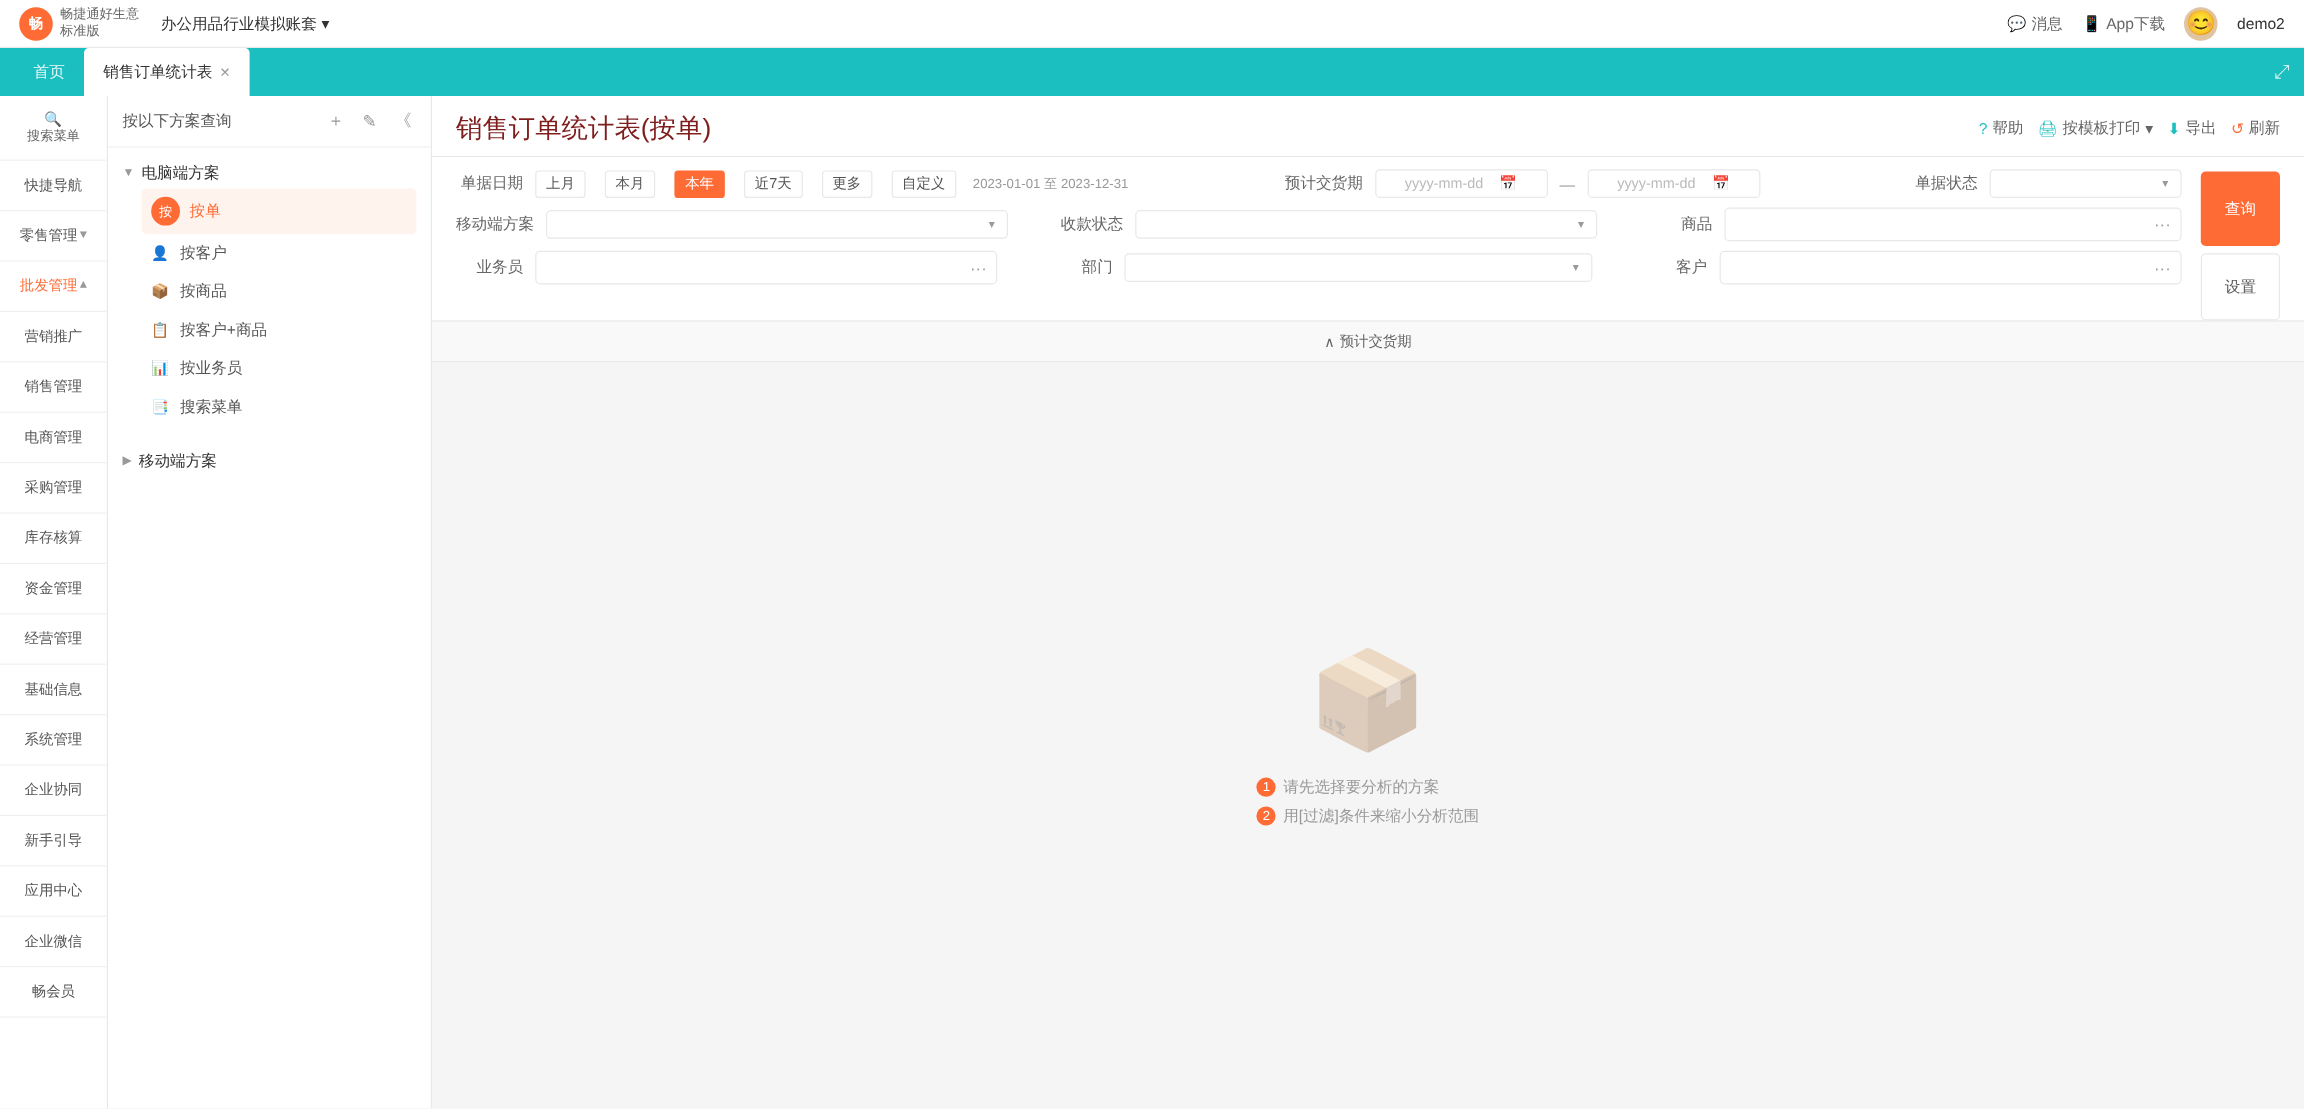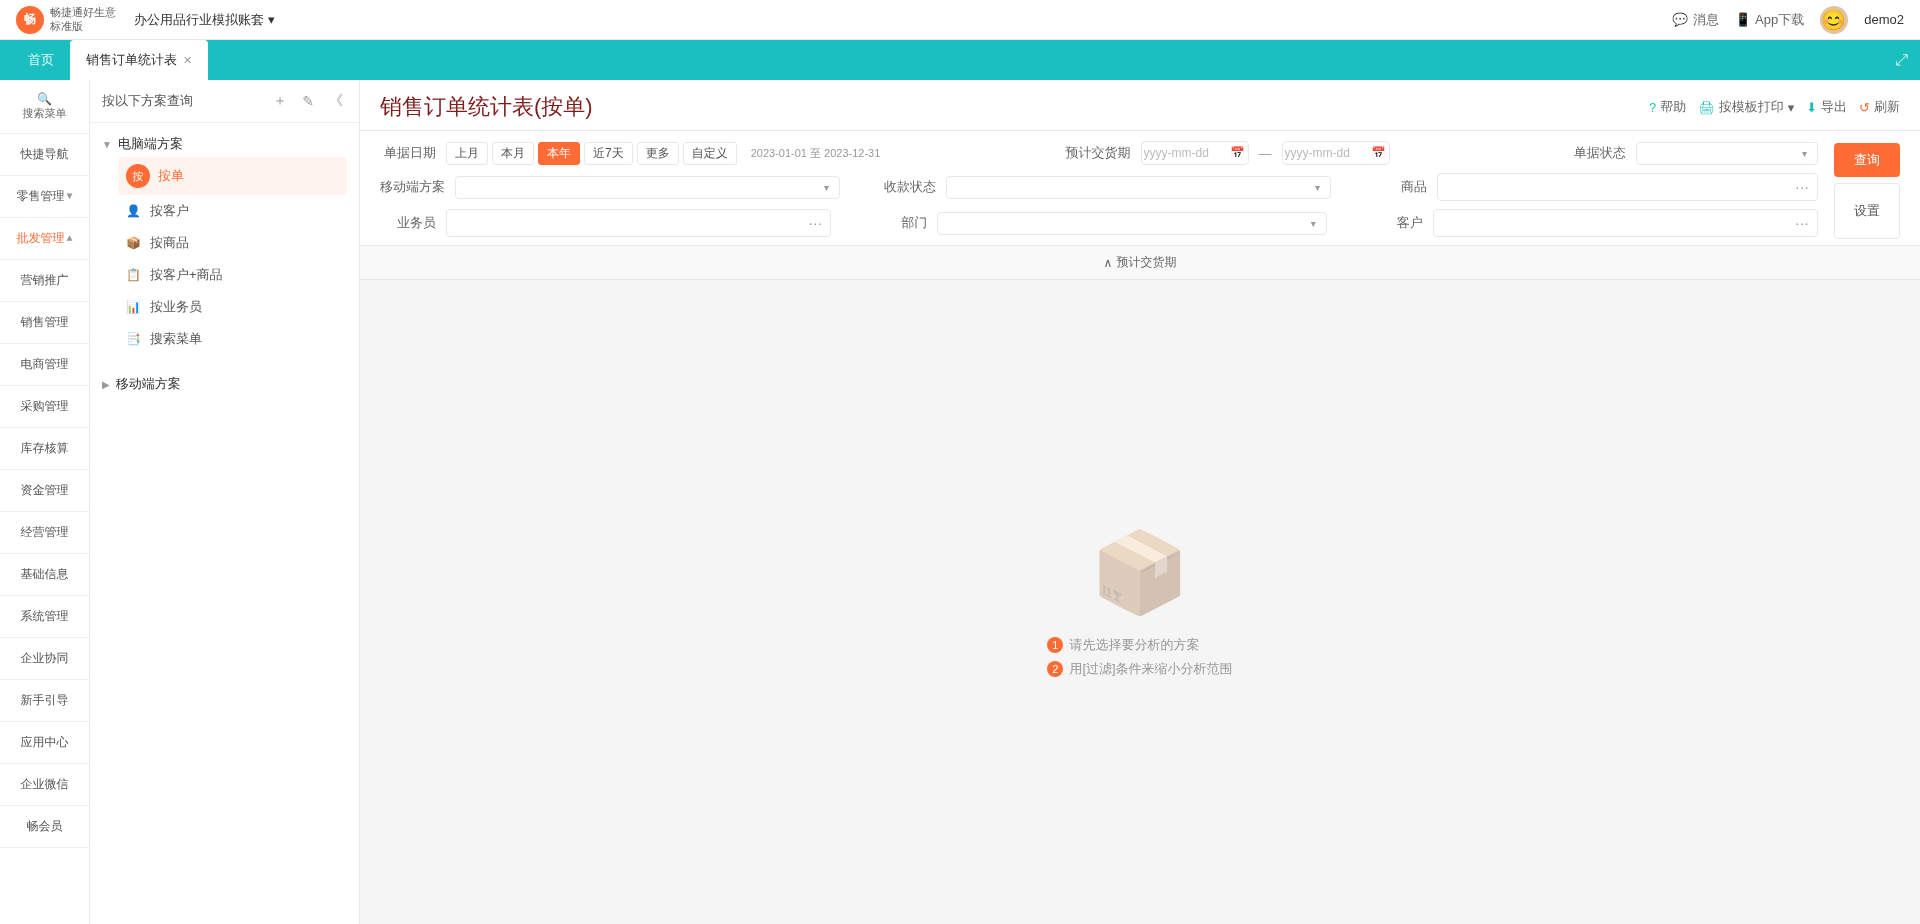--- a/index.html
+++ b/index.html
@@ -52,28 +52,28 @@
     .scheme-item-icon { width: 16px; height: 16px; display: flex; align-items: center; justify-content: center; font-size: 12px; }
     .scheme-item-circle { width: 24px; height: 24px; background: #ff6b35; border-radius: 50%; display: flex; align-items: center; justify-content: center; color: #fff; font-size: 11px; }
 
     
     .main-content { flex: 1; display: flex; flex-direction: column; overflow: hidden; }
     .page-header { padding: 12px 20px 8px; display: flex; align-items: center; justify-content: space-between; background: #fff; border-bottom: 1px solid #e8e8e8; }
     .page-title { font-size: 22px; color: #7f1d1d; font-weight: 500; }
     .page-header-actions { display: flex; align-items: center; gap: 12px; }
     .header-action-btn { display: flex; align-items: center; gap: 4px; font-size: 13px; color: #666; cursor: pointer; }
     .filter-label { font-size: 13px; color: #666; white-space: nowrap; min-width: 56px; text-align: right; }
-    .date-quick-btns { display: flex; gap: 4px; align-items: center; }
+    .date-quick-btns { display: flex; gap: 16px; align-items: center; }
     .date-quick-btn { padding: 2px 8px; border: 1px solid #e8e8e8; border-radius: 3px; font-size: 12px; color: #555; cursor: pointer; background: #fff; }
     .date-quick-btn.active { background: #ff6b35; color: #fff; border-color: #ff6b35; }
-    .date-input { border: 1px solid #e8e8e8; border-radius: 4px; padding: 4px 2px; font-size: 12px; color: #999; width: 108px; display: flex; align-items: center; justify-content: space-between; cursor: pointer; }
+    .date-input { border: 1px solid #e8e8e8; border-radius: 4px; padding: 4px 24px; font-size: 12px; color: #999; width: 144px; display: flex; align-items: center; justify-content: space-between; cursor: pointer; }
     .date-sep { color: #999; }
     .select-arrow { color: #999; font-size: 10px; }
     .filter-dots { color: #999; font-size: 14px; cursor: pointer; }
-    .btn-primary { background: #ff6b35; color: #fff; border: none; border-radius: 4px; padding: 8px 20px; font-size: 13px; cursor: pointer; }
+    .btn-primary { background: #ff6b35; color: #fff; border: none; border-radius: 4px; padding: 22px 20px; font-size: 13px; cursor: pointer; }
     .btn-setting { background: #fff; color: #555; border: 1px solid #e8e8e8; border-radius: 4px; padding: 18px 16px; font-size: 13px; cursor: pointer; }
 
     
     .collapse-bar { display: flex; align-items: center; justify-content: center; padding: 8px; background: #f9f9f9; cursor: pointer; border-top: 1px solid #e8e8e8; border-bottom: 1px solid #e8e8e8; }
     .collapse-text { font-size: 12px; color: #666; display: flex; align-items: center; gap: 4px; }
 
     
     .empty-state { flex: 1; display: flex; flex-direction: column; align-items: center; justify-content: center; gap: 16px; }
     .empty-tips { display: flex; flex-direction: column; gap: 6px; }
     .empty-tip { display: flex; align-items: center; gap: 6px; font-size: 13px; color: #999; }

